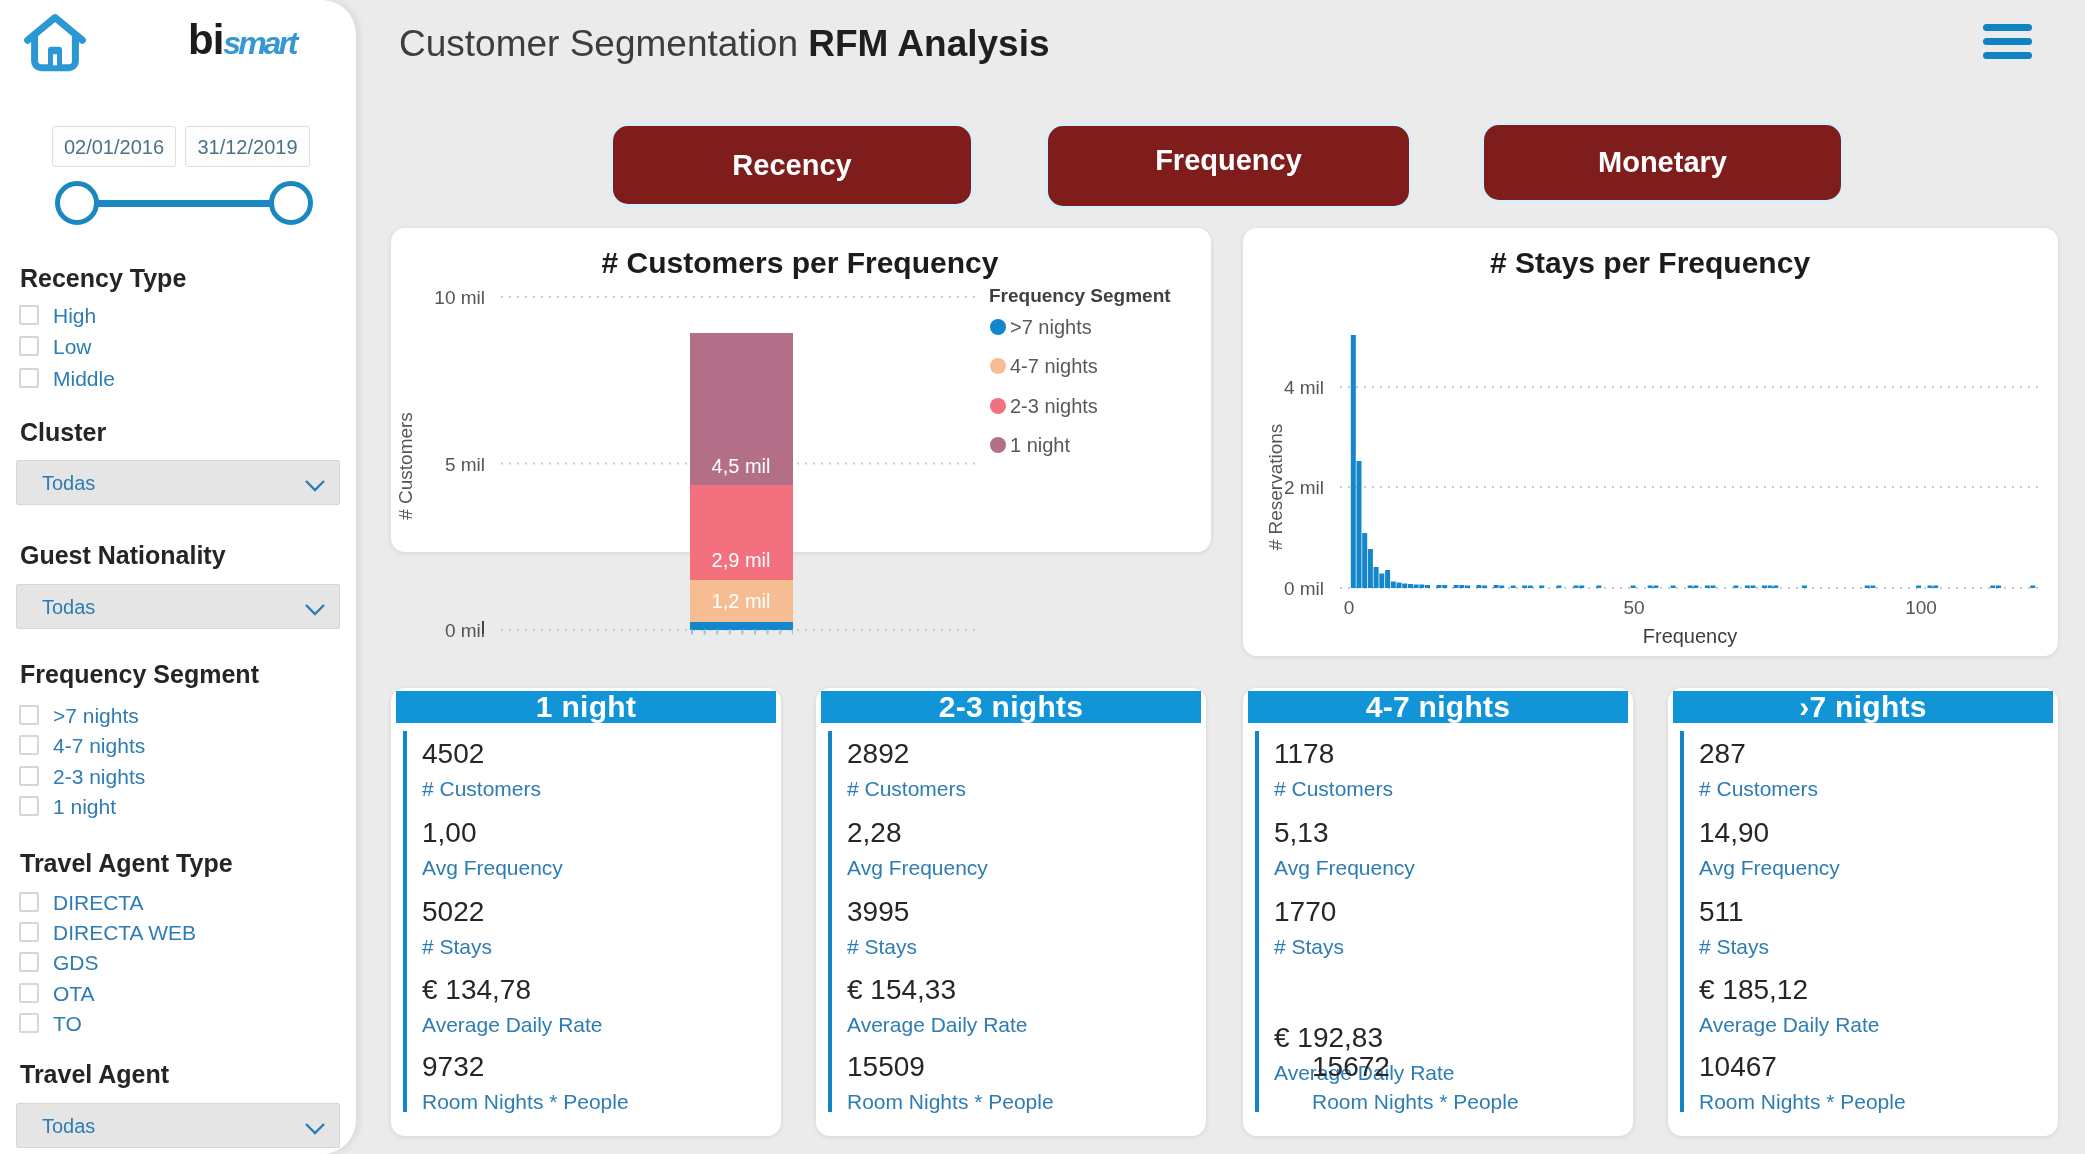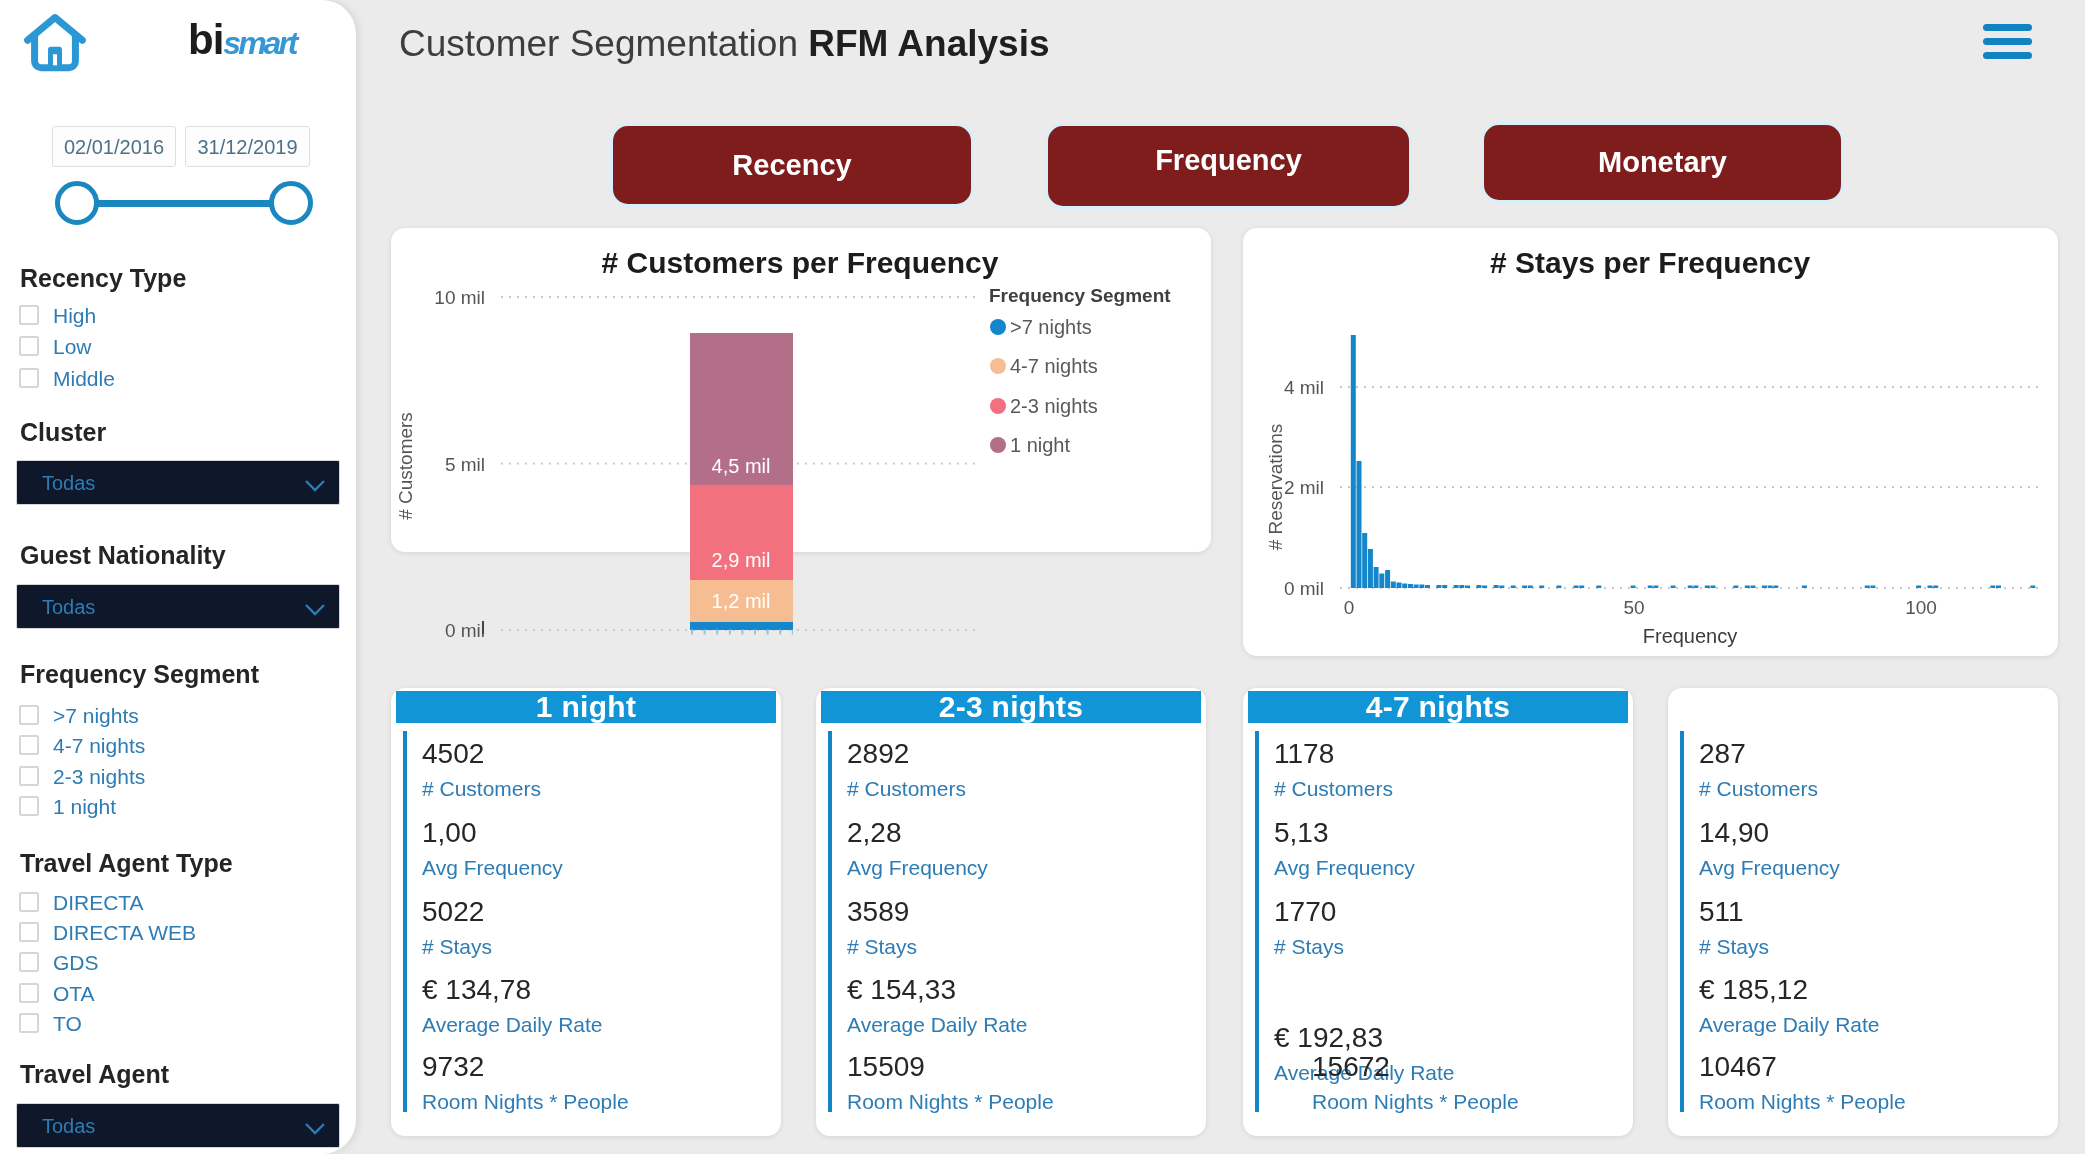--- a/index.html
+++ b/index.html
@@ -4,21 +4,21 @@
 <style>
 * { margin:0; padding:0; box-sizing:border-box; }
 html,body { width:2085px; height:1154px; background:#ebebeb; font-family:"Liberation Sans", sans-serif; overflow:hidden; }
 .abs { position:absolute; }
 .card { position:absolute; background:#fff; border-radius:14px; box-shadow:0 1px 5px rgba(0,0,0,0.10); }
 .sidebar { position:absolute; left:0; top:0; width:356px; height:1154px; background:#fff; border-radius:0 34px 34px 0; box-shadow:2px 0 8px rgba(0,0,0,0.10); }
 .sh { position:absolute; left:20px; font-size:25px; font-weight:bold; color:#252525; line-height:29px; }
 .cbrow { position:absolute; left:19px; height:24px; }
 .cbox { position:absolute; left:0; top:0; width:20px; height:20px; border:2px solid #d6d6d6; border-radius:2px; background:#fff; }
 .clab { position:absolute; left:34px; top:-1px; font-size:21px; line-height:24px; color:#2e7cb4; white-space:nowrap; }
-.dd { position:absolute; left:16px; width:324px; height:45px; border:1px solid #d6d6d6; background:#0f172a; border-radius:2px; }
+.dd { position:absolute; left:16px; width:324px; height:45px; border:1px solid #d6d6d6; background:#e5e5e5; border-radius:2px; }
 .dd span { position:absolute; left:25px; top:0; line-height:44px; font-size:20px; color:#2e7cb4; }
 .dd svg { position:absolute; right:13px; top:16px; }
 .datebox { position:absolute; top:126px; height:41px; border:1px solid #dedede; background:#fdfdfd; border-radius:3px; text-align:center; font-size:20px; color:#4d7285; line-height:40px; }
 .btn { position:absolute; top:126px; height:78px; background:#7f1d1d; border-radius:15px; color:#fff; font-weight:bold; font-size:29px; text-align:center; line-height:78px; box-shadow:0 0 0 3px #d8eef9; }
 .kpi-head { position:absolute; left:5px; right:5px; top:3px; height:32px; background:#1295d6; color:#fff; font-weight:bold; font-size:30px; letter-spacing:0.3px; text-align:center; line-height:32px; }
 .kpi-line { position:absolute; left:12px; top:43px; width:4px; height:381px; background:#1486c8; }
 .grp { position:absolute; left:31px; }
 .val { font-size:28px; line-height:34px; color:#262626; }
 .lab { font-size:21px; line-height:28px; margin-top:4px; color:#2d7cb4; white-space:nowrap; }
 </style>
@@ -266,21 +266,21 @@
   <div class="kpi-line"></div>
   <div class="grp" style="top:49px;">
       <div class="val">2892</div>
       <div class="lab"># Customers</div>
     </div>
   <div class="grp" style="top:128px;">
       <div class="val">2,28</div>
       <div class="lab">Avg Frequency</div>
     </div>
   <div class="grp" style="top:207px;">
-      <div class="val">3589</div>
+      <div class="val">3995</div>
       <div class="lab"># Stays</div>
     </div>
   <div class="grp" style="top:285px;">
       <div class="val">€ 154,33</div>
       <div class="lab">Average Daily Rate</div>
     </div>
   <div class="grp" style="top:362px;">
       <div class="val">15509</div>
       <div class="lab">Room Nights * People</div>
     </div>
@@ -303,20 +303,21 @@
   <div class="grp" style="top:285px;margin-top:48px;">
       <div class="val">€ 192,83</div>
       <div class="lab">Average Daily Rate</div>
     </div>
   <div class="grp" style="top:362px;margin-left:38px;">
       <div class="val">15672</div>
       <div class="lab">Room Nights * People</div>
     </div>
 </div>
 <div class="card" style="left:1668px; top:688px; width:390px; height:448px;">
+  <div class="kpi-head">›7 nights</div>
   <div class="kpi-line"></div>
   <div class="grp" style="top:49px;">
       <div class="val">287</div>
       <div class="lab"># Customers</div>
     </div>
   <div class="grp" style="top:128px;">
       <div class="val">14,90</div>
       <div class="lab">Avg Frequency</div>
     </div>
   <div class="grp" style="top:207px;">

